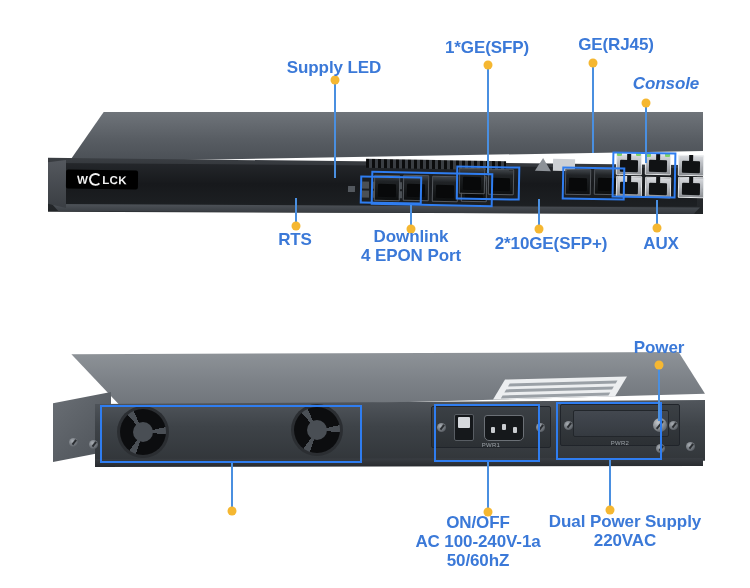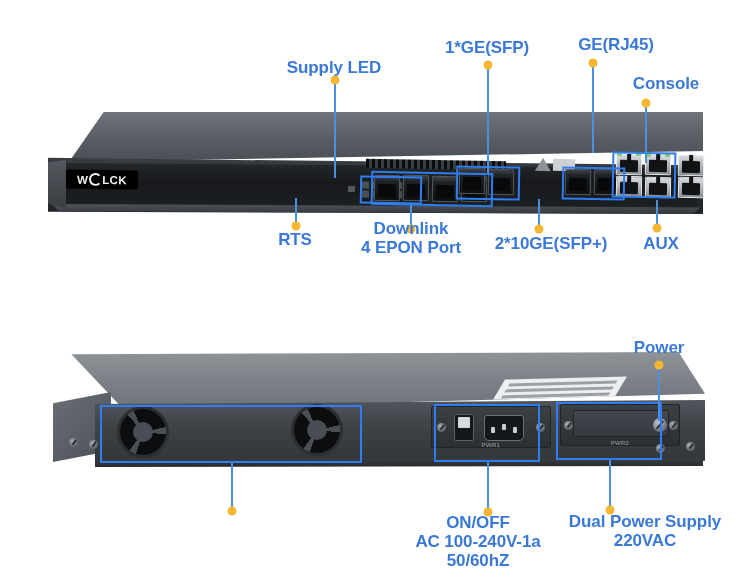--- a/index.html
+++ b/index.html
@@ -248,23 +248,23 @@
 
   <div class="lead" style="left:538px;top:199px;height:30px;"></div>
   <div class="dot" style="left:539px;top:229px;"></div>
 
   <div class="lead" style="left:656px;top:200px;height:28px;"></div>
   <div class="dot" style="left:657px;top:228px;"></div>
 
   <div class="anno c" style="left:334px;top:58px;">Supply LED</div>
   <div class="anno c" style="left:487px;top:38px;">1*GE(SFP)</div>
   <div class="anno c" style="left:592px;top:35px;margin-left:24px;">GE(RJ45)</div>
-  <div class="anno c" style="left:666px;top:74px;">Console</div>
+  <div class="anno c" style="left:666px;top:74px;font-style:italic;">Console</div>
   <div class="anno c" style="left:295px;top:230px;">RTS</div>
-  <div class="anno c" style="left:411px;top:219px;">Downlink
+  <div class="anno c" style="left:411px;top:227px;">Downlink
 4 EPON Port</div>
   <div class="anno c" style="left:551px;top:234px;">2*10GE(SFP+)</div>
   <div class="anno c" style="left:661px;top:234px;">AUX</div>
 
   <div class="rear">
     <div class="topface"></div>
     <div class="sidepanel"></div>
     <div class="faceplate"></div>
     <div class="bottomedge"></div>
 
@@ -319,16 +319,16 @@
   <div class="lead" style="left:487px;top:462px;height:50px;"></div>
   <div class="dot" style="left:488px;top:512px;"></div>
 
   <div class="lead" style="left:609px;top:460px;height:50px;"></div>
   <div class="dot" style="left:610px;top:510px;"></div>
 
   <div class="anno c" style="left:659px;top:338px;">Power</div>
   <div class="anno c" style="left:478px;top:513px;">ON/OFF
 AC 100-240V-1a
 50/60hZ</div>
-  <div class="anno c" style="left:625px;top:512px;margin-left:20px;">Dual Power Supply
+  <div class="anno c" style="left:625px;top:512px;">Dual Power Supply
 220VAC</div>
 
 </div>
 
 </body></html>

